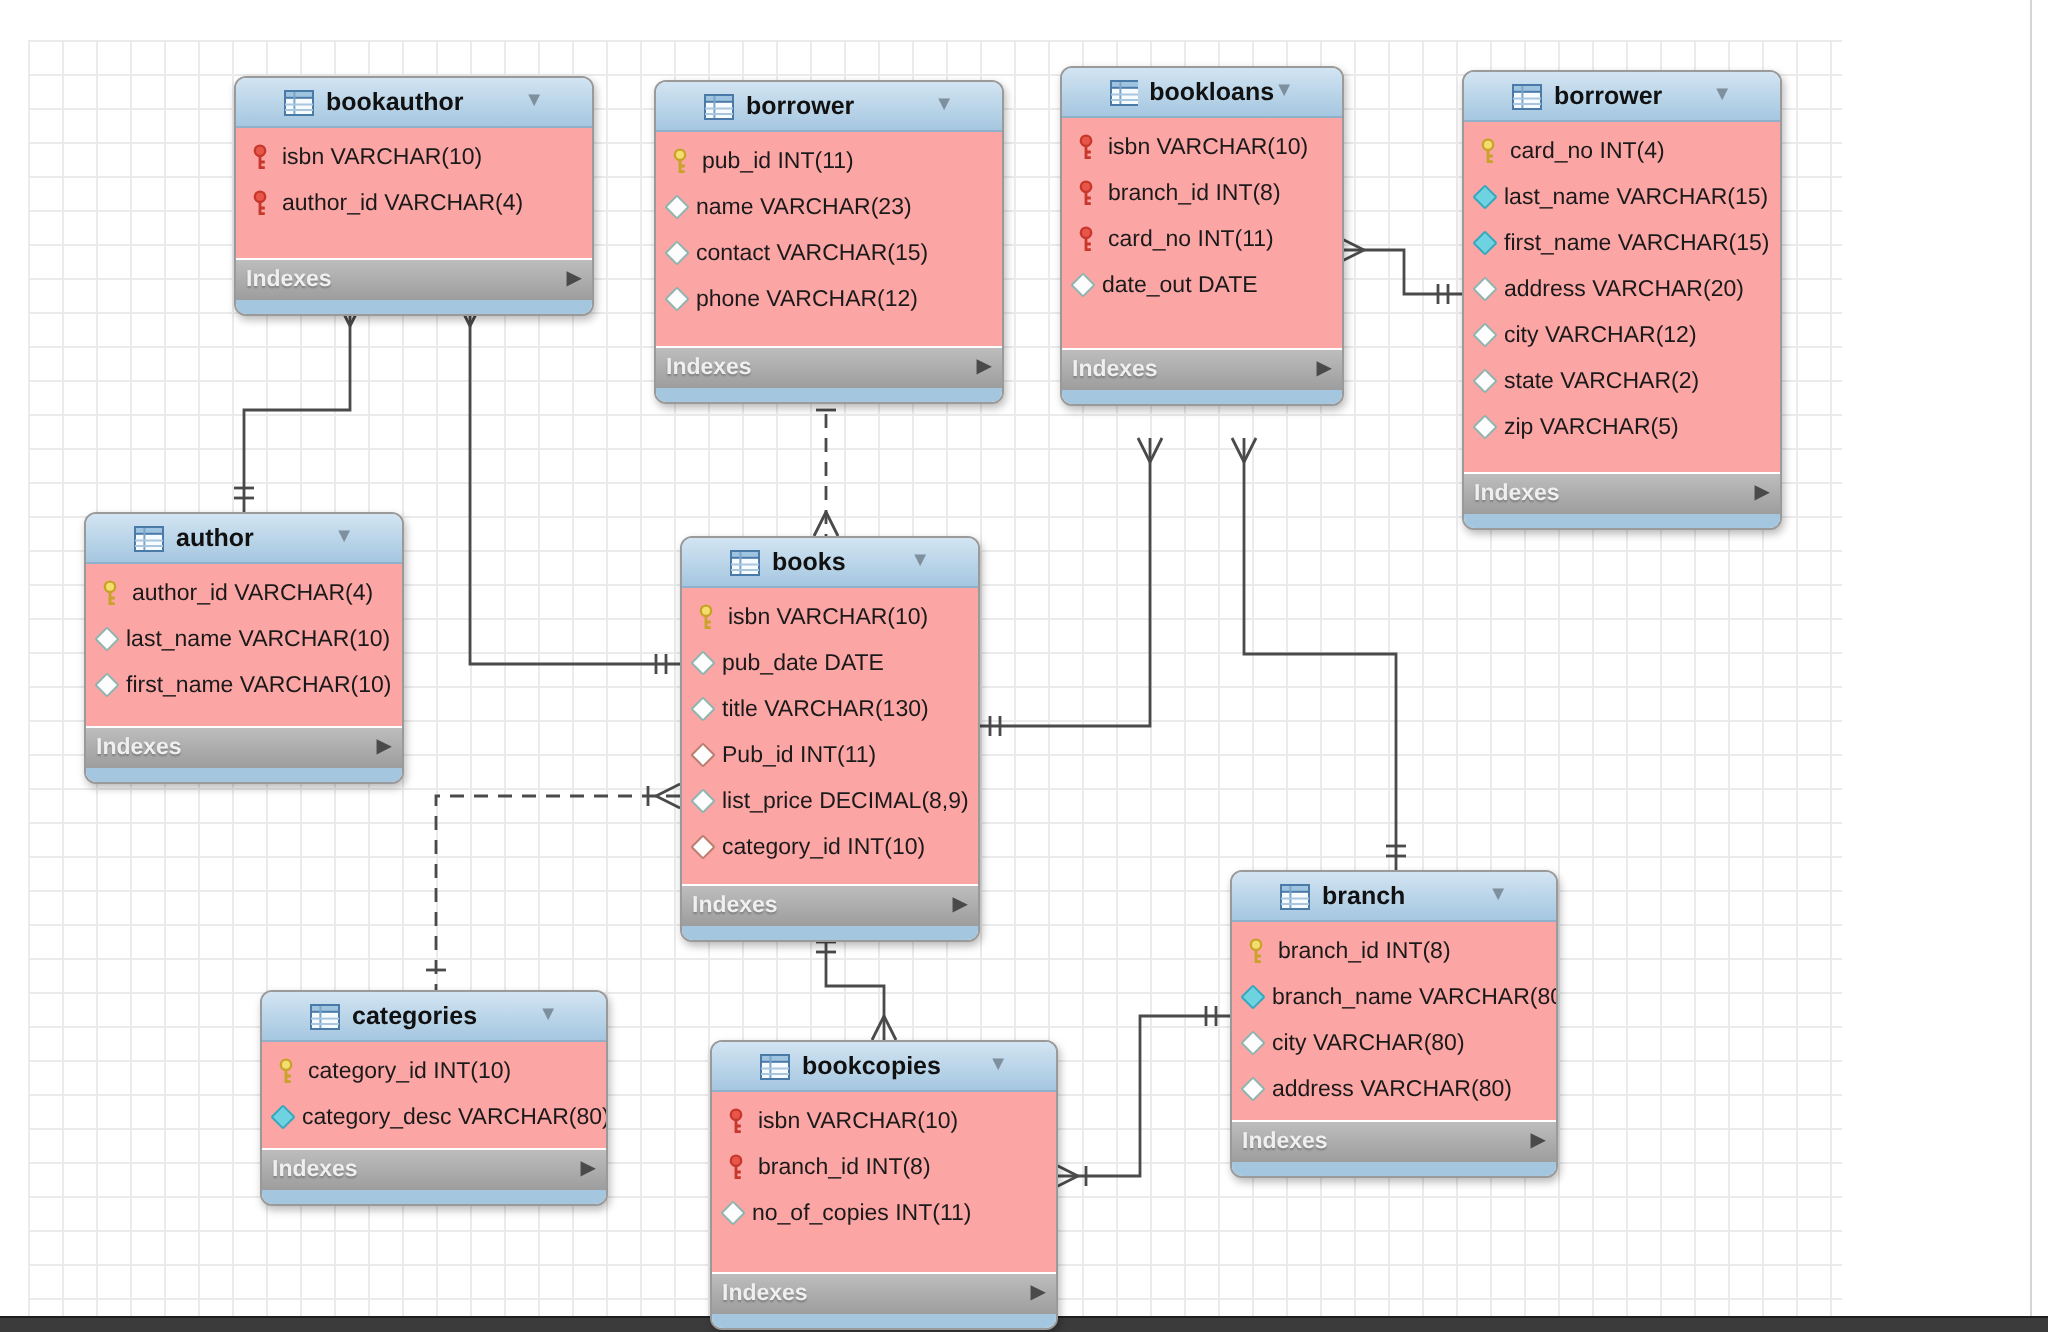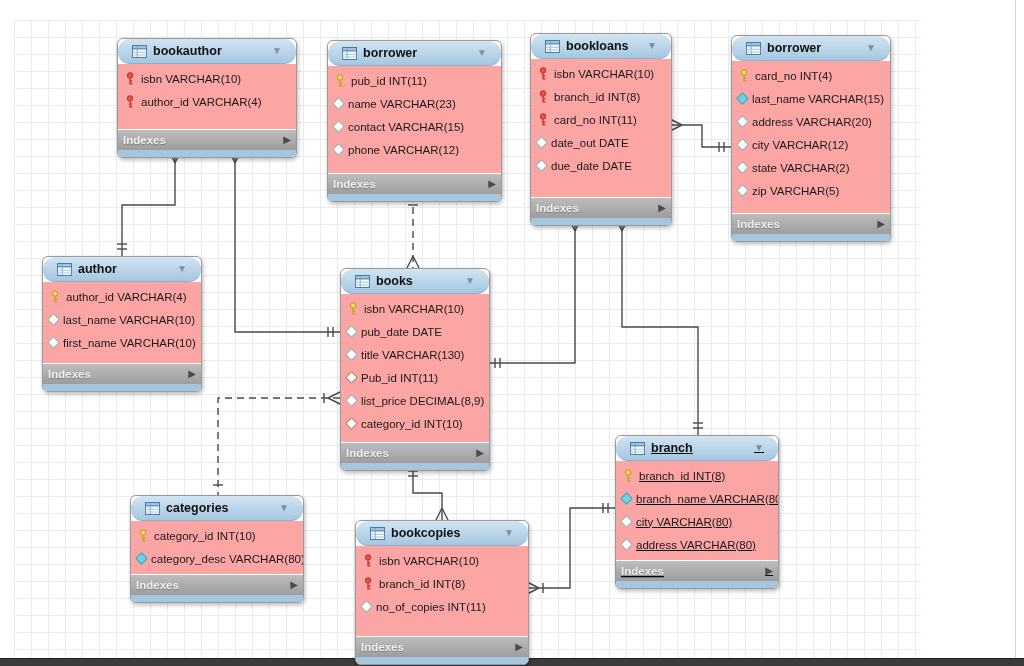--- a/index.html
+++ b/index.html
@@ -17,24 +17,23 @@
     background-color:#ffffff;
   }
   .right-divider{position:absolute;top:0;left:1015px;width:1px;height:659px;background:#d5d5d5;}
   .bottom-bar{position:absolute;left:0;top:658px;width:1024px;height:8px;background:#3b3b3b;border-top:1px solid #1f1f1f;}
   #wires{position:absolute;left:0;top:0;z-index:1;}
   .tbl{
     position:absolute;z-index:2;border:1px solid #9a9a9a;border-radius:6px;
     background:#ffffff;box-shadow:1px 2px 4px rgba(0,0,0,.28);overflow:hidden;
   }
   .tbl-header{
-    height:24px;display:flex;align-items:center;padding:0 14px;
+    height:24px;display:flex;align-items:center;padding:0 24px;
     background:linear-gradient(#d2e4f2,#a5c7e0);
     border-bottom:1px solid #8fb0c9;
-    border-radius:12px;
   }
   .tbl-name{font-size:12.5px;font-weight:bold;color:#111;margin-left:6px;flex:1;white-space:nowrap;}
   .tbl-arrow{font-size:10px;color:#7e8f9e;line-height:1;}
   .fields{padding:3px 0 0 0;background:#fca5a5;}
   .field{height:23px;display:flex;align-items:center;padding:0 6px;white-space:nowrap;}
   .ftext{font-size:11.5px;color:#1a1a1a;margin-left:5px;}
   .icn{display:inline-block;flex:0 0 auto;}
   .dia{width:7px;height:7px;transform:rotate(45deg);border-radius:1px;}
   .d-hollow{border:1px solid #8fb5ae;background:#fdfdfd;}
   .d-filled{border:1px solid #35a8bd;background:#6fd2e0;}
@@ -223,24 +222,20 @@
           <svg width="12" height="14">
             <circle cx="6" cy="3.4" r="2.6" fill="#e8564a" stroke="#c8372b" stroke-width="1.2"></circle>
             <path d="M6 6 L6 12.5 M6 9 L8.4 9 M6 11.8 L8.4 11.8" stroke="#c8372b" stroke-width="1.4" fill="none"></path>
           </svg>
           <div class="ftext">card_no INT(11)</div>
         </div>
         <div class="field">
           <span class="icn dia d-hollow"></span>
           <div class="ftext">date_out DATE</div>
         </div>
-        <div class="field">
-          <span class="icn dia d-hollow"></span>
-          <div class="ftext">due_date DATE</div>
-        </div>
       </div>
       <div class="indexes">
         <div class="idx-label">Indexes</div>
         <div class="idx-arrow">▶</div>
       </div>
       <div class="tbl-footer"></div>
     </div>
     <div class="tbl" style="left: 731px; top: 35px; width: 158px;">
       <div class="tbl-header">
         <svg width="15" height="13">
@@ -259,20 +254,24 @@
             <circle cx="6" cy="3.4" r="2.6" fill="#f2dd6e" stroke="#c9a227" stroke-width="1.2"></circle>
             <path d="M6 6 L6 12.5 M6 9 L8.4 9 M6 11.8 L8.4 11.8" stroke="#c9a227" stroke-width="1.4" fill="none"></path>
           </svg>
           <div class="ftext">card_no INT(4)</div>
         </div>
         <div class="field">
           <span class="icn dia d-filled"></span>
           <div class="ftext">last_name VARCHAR(15)</div>
         </div>
         <div class="field">
+          <span class="icn dia d-filled"></span>
+          <div class="ftext">first_name VARCHAR(15)</div>
+        </div>
+        <div class="field">
           <span class="icn dia d-hollow"></span>
           <div class="ftext">address VARCHAR(20)</div>
         </div>
         <div class="field">
           <span class="icn dia d-hollow"></span>
           <div class="ftext">city VARCHAR(12)</div>
         </div>
         <div class="field">
           <span class="icn dia d-hollow"></span>
           <div class="ftext">state VARCHAR(2)</div>
@@ -363,21 +362,21 @@
           <span class="icn dia d-fk"></span>
           <div class="ftext">category_id INT(10)</div>
         </div>
       </div>
       <div class="indexes">
         <div class="idx-label">Indexes</div>
         <div class="idx-arrow">▶</div>
       </div>
       <div class="tbl-footer"></div>
     </div>
-    <div class="tbl" style="left: 615px; top: 435px; width: 162px; text-decoration: underline;">
+    <div class="tbl" style="left: 615px; top: 435px; width: 162px;">
       <div class="tbl-header">
         <svg width="15" height="13">
           <rect x="0.5" y="0.5" width="14" height="12" fill="#f6fbff" stroke="#4a7aa8"></rect>
           <rect x="0.5" y="0.5" width="14" height="3.4" fill="#9ec4e0" stroke="#4a7aa8"></rect>
           <line x1="5.2" y1="1" x2="5.2" y2="12" stroke="#7aa5c8"></line>
           <line x1="0.5" y1="7.3" x2="14.5" y2="7.3" stroke="#a9c6dd"></line>
           <line x1="0.5" y1="10" x2="14.5" y2="10" stroke="#a9c6dd"></line>
         </svg>
         <div class="tbl-name">branch</div>
         <div class="tbl-arrow">▼</div>

